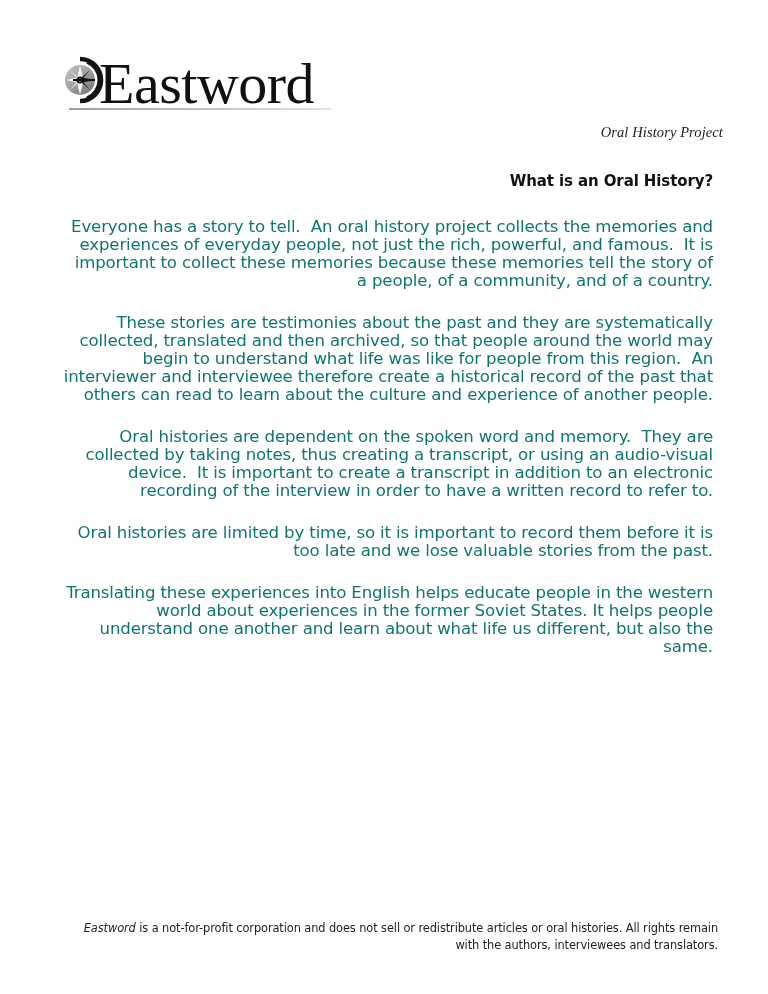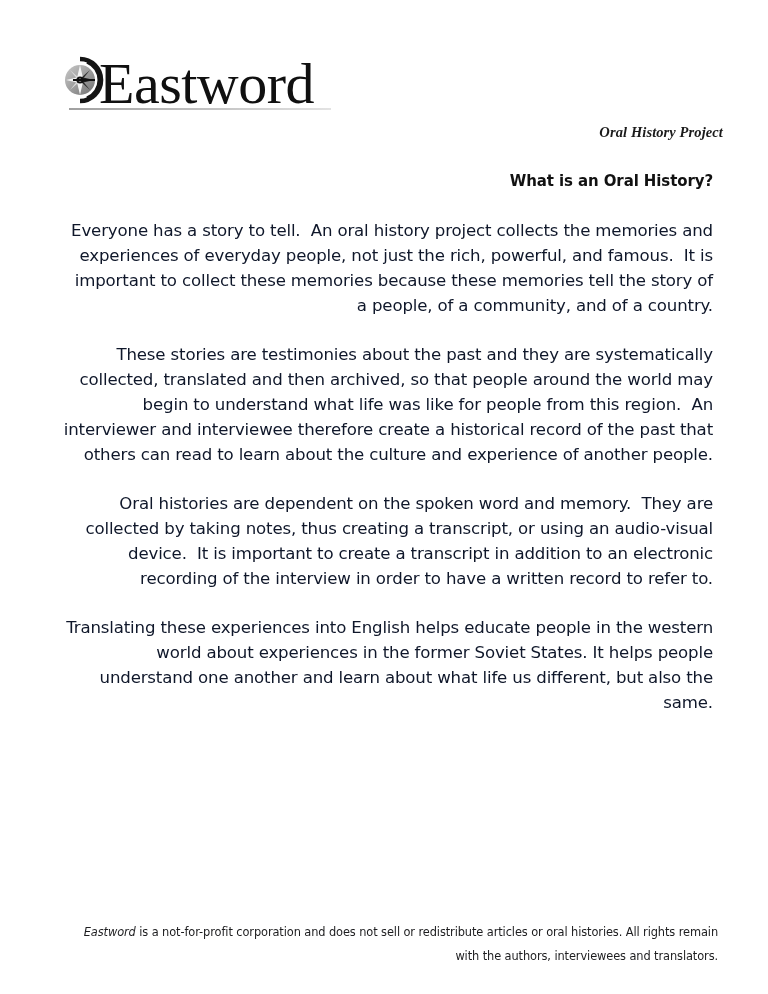--- a/index.html
+++ b/index.html
@@ -72,21 +72,20 @@
 
   .subtitle {
     margin-top: 14px;
     margin-left: 182px;
     font-family: "Liberation Serif", "DejaVu Serif", serif;
     font-style: italic;
     font-size: 14.5px;
     color: #1b1b1b;
     letter-spacing: .1px;
     white-space: nowrap;
-    font-weight: bold;
   }
 
   
   .content {
     position: absolute;
     left: 63px;
     top: 172px;
     width: 650px;
   }
 
@@ -95,37 +94,37 @@
     font-weight: bold;
     font-size: 15px;
     letter-spacing: -0.1px;
     color: #111111;
     margin: 0 0 28px 0;
   }
 
   .body-par {
     font-family: "DejaVu Sans", "Liberation Sans", sans-serif;
     font-size: 16.6px;
-    line-height: 25px;
-    color: #0f172a;
+    line-height: 18px;
+    color: #0f766e;
     margin: 0 0 24px 0;
     letter-spacing: -0.15px;
     white-space: pre-wrap;
   }
   .body-par:last-child { margin-bottom: 0; }
 
   
   .footer {
     position: absolute;
     left: 63px;
     top: 920px;
     width: 655px;
     font-family: "DejaVu Sans", "Liberation Sans", sans-serif;
     font-size: 11.4px;
-    line-height: 24px;
+    line-height: 17px;
     color: #1d1d1f;
     letter-spacing: -0.1px;
   }
   .footer-brand {
     font-style: italic;
   }
 </style>
 </head>
 <body>
 
@@ -171,20 +170,21 @@
     <div class="subtitle">Oral History Project</div>
   </div>
 
   <div class="content">
 
     <h1 class="section-heading">What is an Oral History?</h1>
 
     <p class="body-par">Everyone has a story to tell.  An oral history project collects the memories and experiences of everyday people, not just the rich, powerful, and famous.  It is important to collect these memories because these memories tell the story of a people, of a community, and of a country.</p>
     <p class="body-par">These stories are testimonies about the past and they are systematically collected, translated and then archived, so that people around the world may begin to understand what life was like for people from this region.  An interviewer and interviewee therefore create a historical record of the past that others can read to learn about the culture and experience of another people.</p>
     <p class="body-par">Oral histories are dependent on the spoken word and memory.  They are collected by taking notes, thus creating a transcript, or using an audio-visual device.  It is important to create a transcript in addition to an electronic recording of the interview in order to have a written record to refer to.</p>
+    <p class="body-par">Oral histories are limited by time, so it is important to record them before it is too late and we lose valuable stories from the past.</p>
     <p class="body-par">Translating these experiences into English helps educate people in the western world about experiences in the former Soviet States. It helps people understand one another and learn about what life us different, but also the same.</p>
 
   </div>
 
   <div class="footer">
     <span class="footer-brand">Eastword</span><span> is a not-for-profit corporation and does not sell or redistribute articles or oral histories. All rights remain with the authors, interviewees and translators.</span>
   </div>
 
 </div>
 

